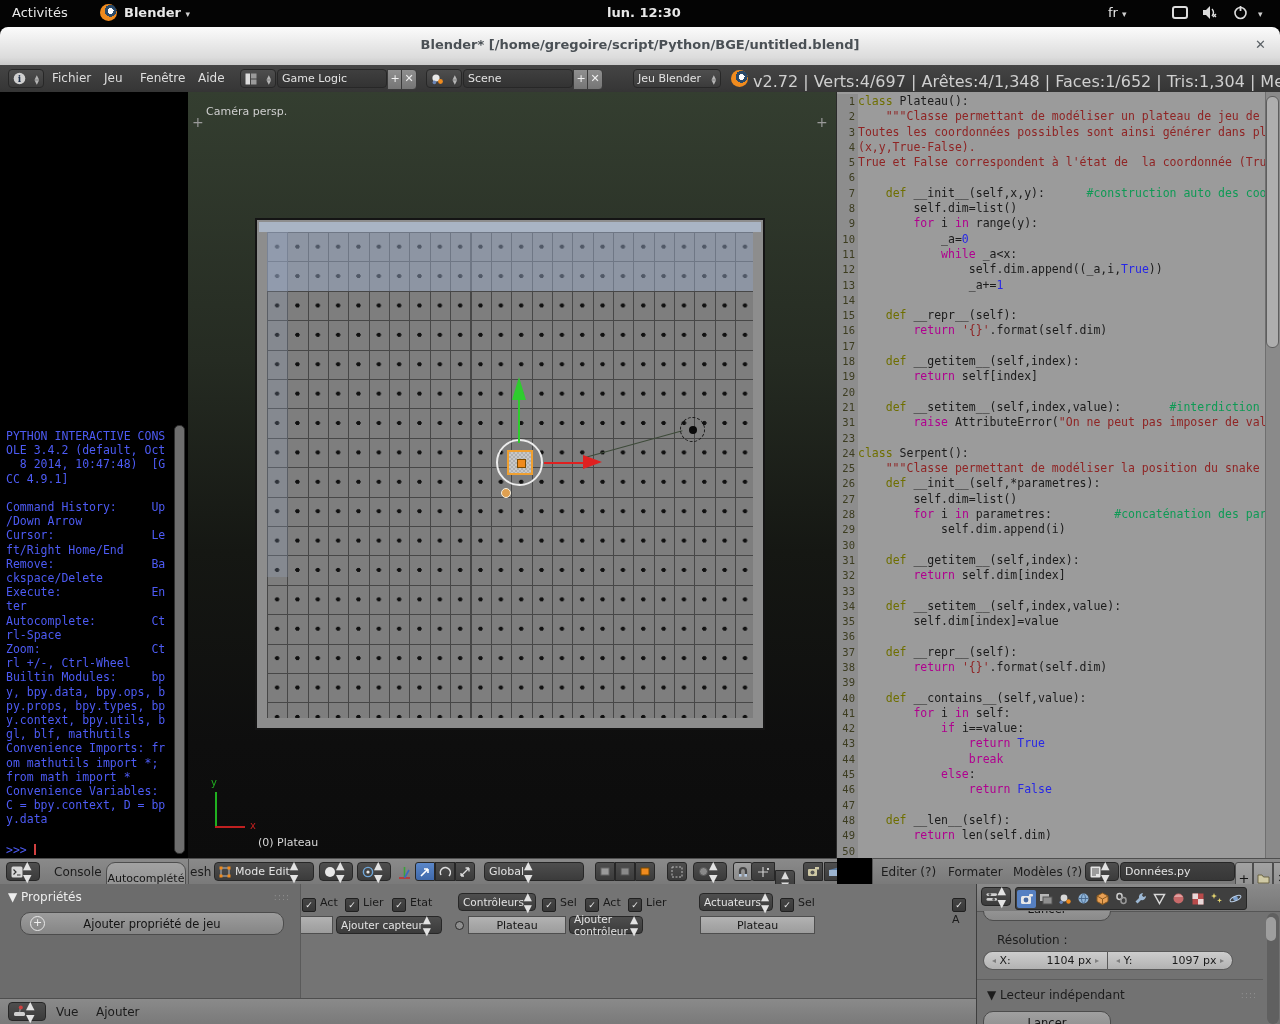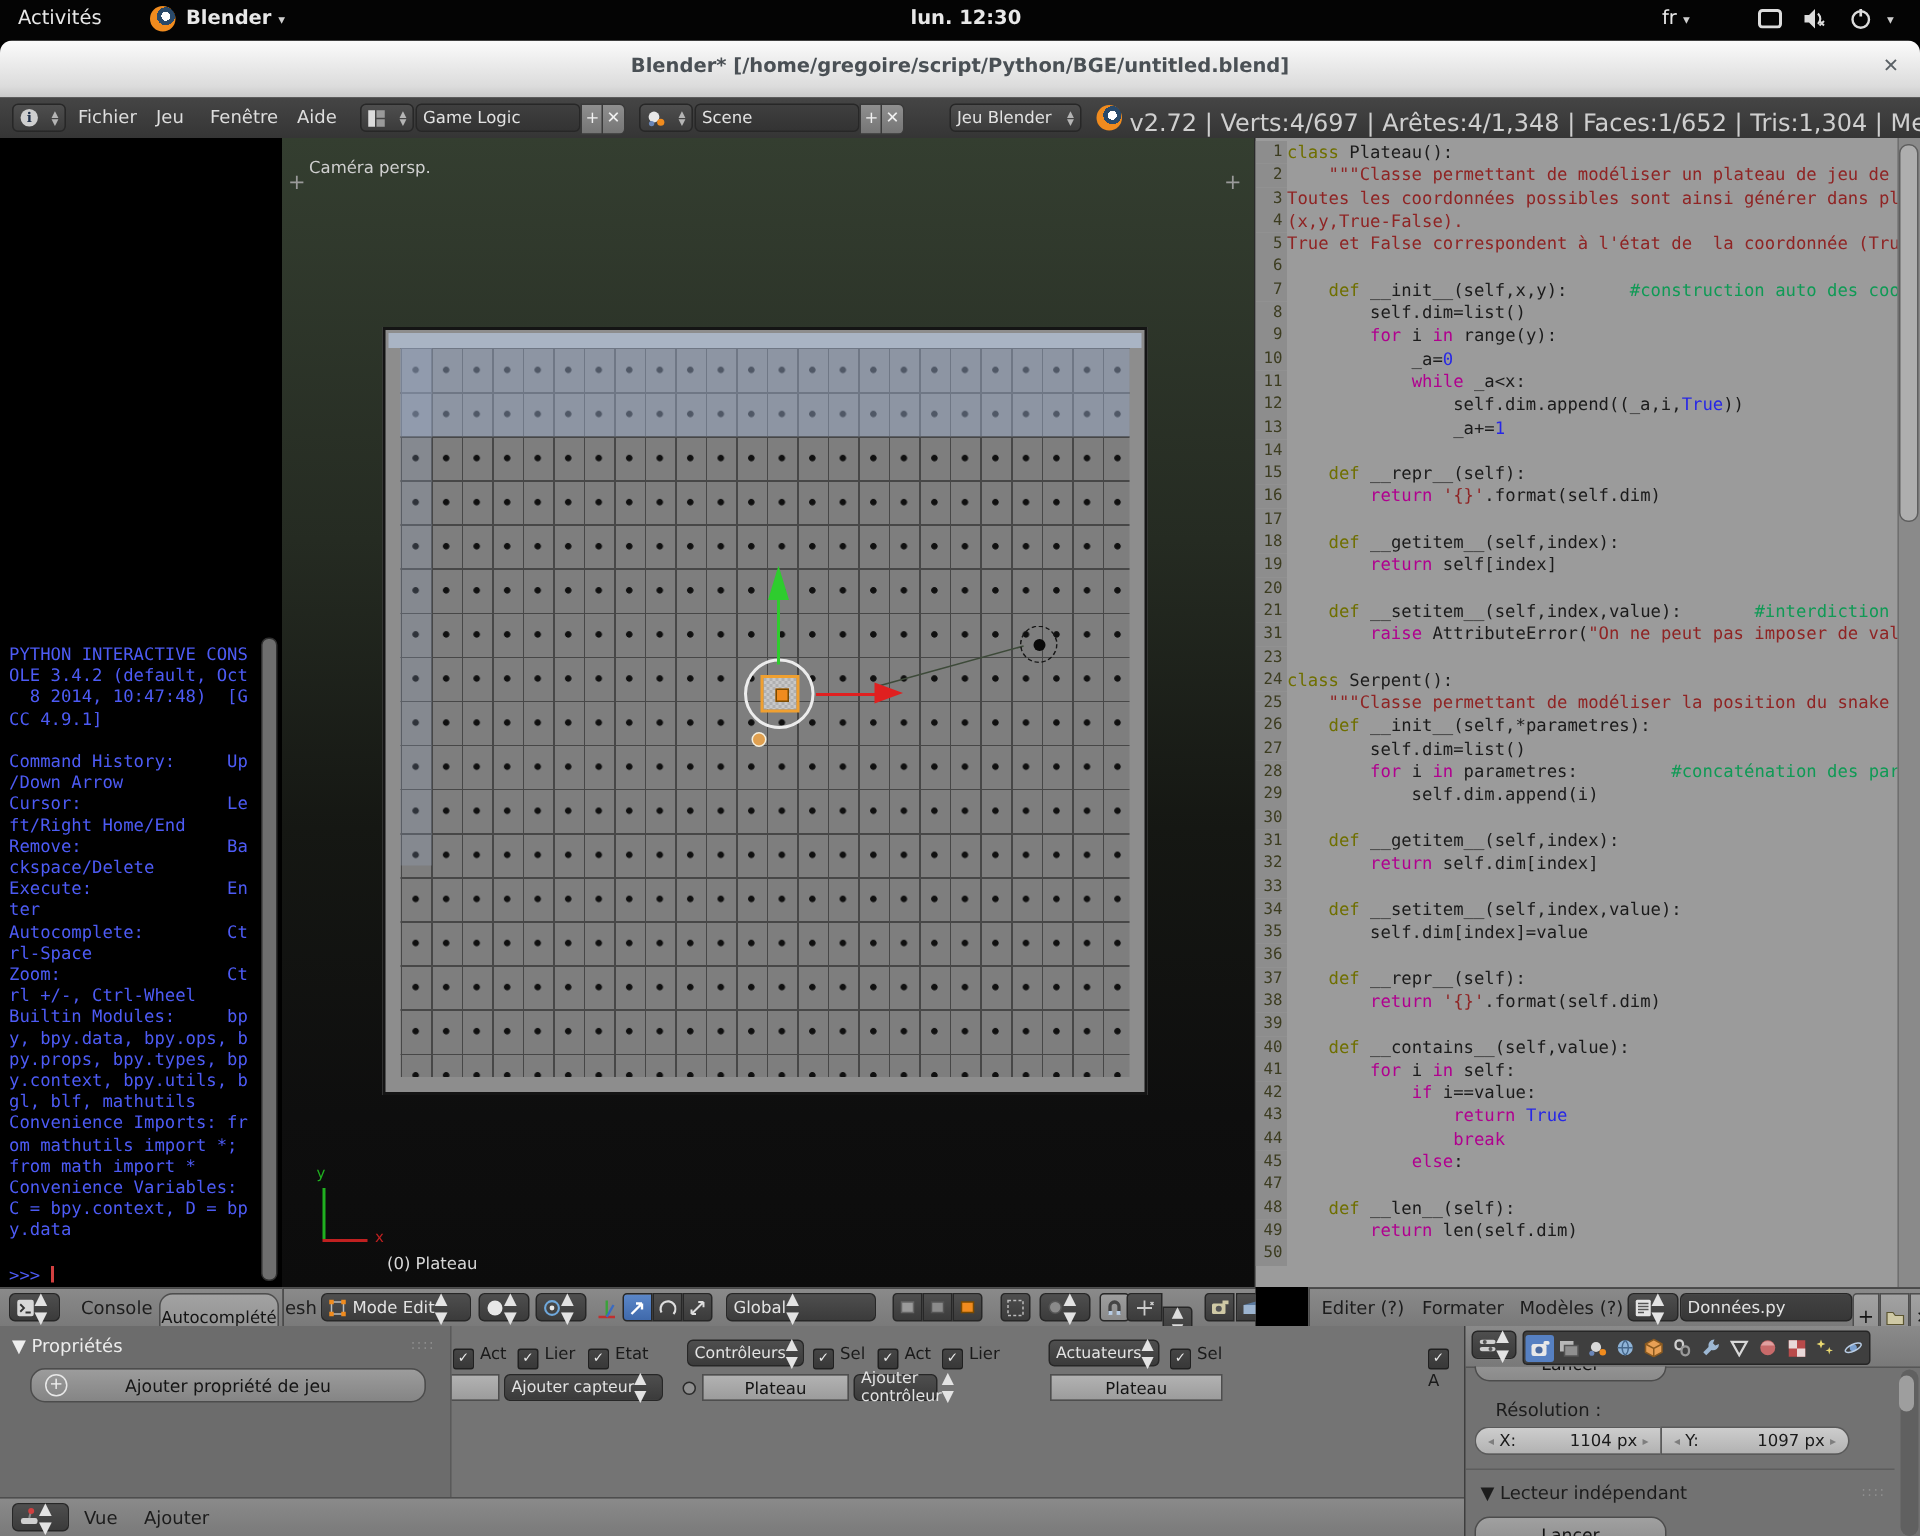--- a/index.html
+++ b/index.html
@@ -486,20 +486,24 @@
         </div>
         <div class="crow">
           <span class="ln">44</span>
           <span class="ctext"><span class="c-d">                </span><span class="c-f">break</span></span>
         </div>
         <div class="crow">
           <span class="ln">45</span>
           <span class="ctext"><span class="c-d">            </span><span class="c-f">else</span><span class="c-d">:</span></span>
         </div>
         <div class="crow">
+          <span class="ln">46</span>
+          <span class="ctext"><span class="c-d">                </span><span class="c-f">return</span><span class="c-d"> </span><span class="c-n">False</span></span>
+        </div>
+        <div class="crow">
           <span class="ln">47</span>
           <span class="ctext"></span>
         </div>
         <div class="crow">
           <span class="ln">48</span>
           <span class="ctext"><span class="c-d">    </span><span class="c-k">def</span><span class="c-d"> __len__(self):</span></span>
         </div>
         <div class="crow">
           <span class="ln">49</span>
           <span class="ctext"><span class="c-d">        </span><span class="c-f">return</span><span class="c-d"> len(self.dim)</span></span>
@@ -680,21 +684,21 @@
 
     <div class="logic-dd" style="left:458px;top:9px;width:78px;">
       <span>Contrôleurs</span>
         <span class="ud">▲<br>▼</span>
     </div>
     <span class="abs logic-row1" style="left:542px;"><span class="cb">✓</span><span class="cb-lab">Sel</span></span>
     <span class="abs logic-row1" style="left:585px;"><span class="cb">✓</span><span class="cb-lab">Act</span></span>
     <span class="abs logic-row1" style="left:628px;"><span class="cb">✓</span><span class="cb-lab">Lier</span></span>
     <span class="socket" style="left:455px;top:37px;"></span>
     <div class="logic-obj" style="left:468px;top:32px;width:98px;">Plateau</div>
-    <div class="logic-dd" style="left:569px;top:32px;width:56px;">
+    <div class="logic-dd" style="left:569px;top:32px;width:74px;">
       <span>Ajouter contrôleur</span>
         <span class="ud">▲<br>▼</span>
     </div>
 
     <div class="logic-dd" style="left:699px;top:9px;width:74px;">
       <span>Actuateurs</span>
         <span class="ud">▲<br>▼</span>
     </div>
     <span class="abs logic-row1" style="left:780px;"><span class="cb">✓</span><span class="cb-lab">Sel</span></span>
     <span class="abs logic-row1" style="left:952px;"><span class="cb">✓</span><span class="cb-lab">A</span></span>

